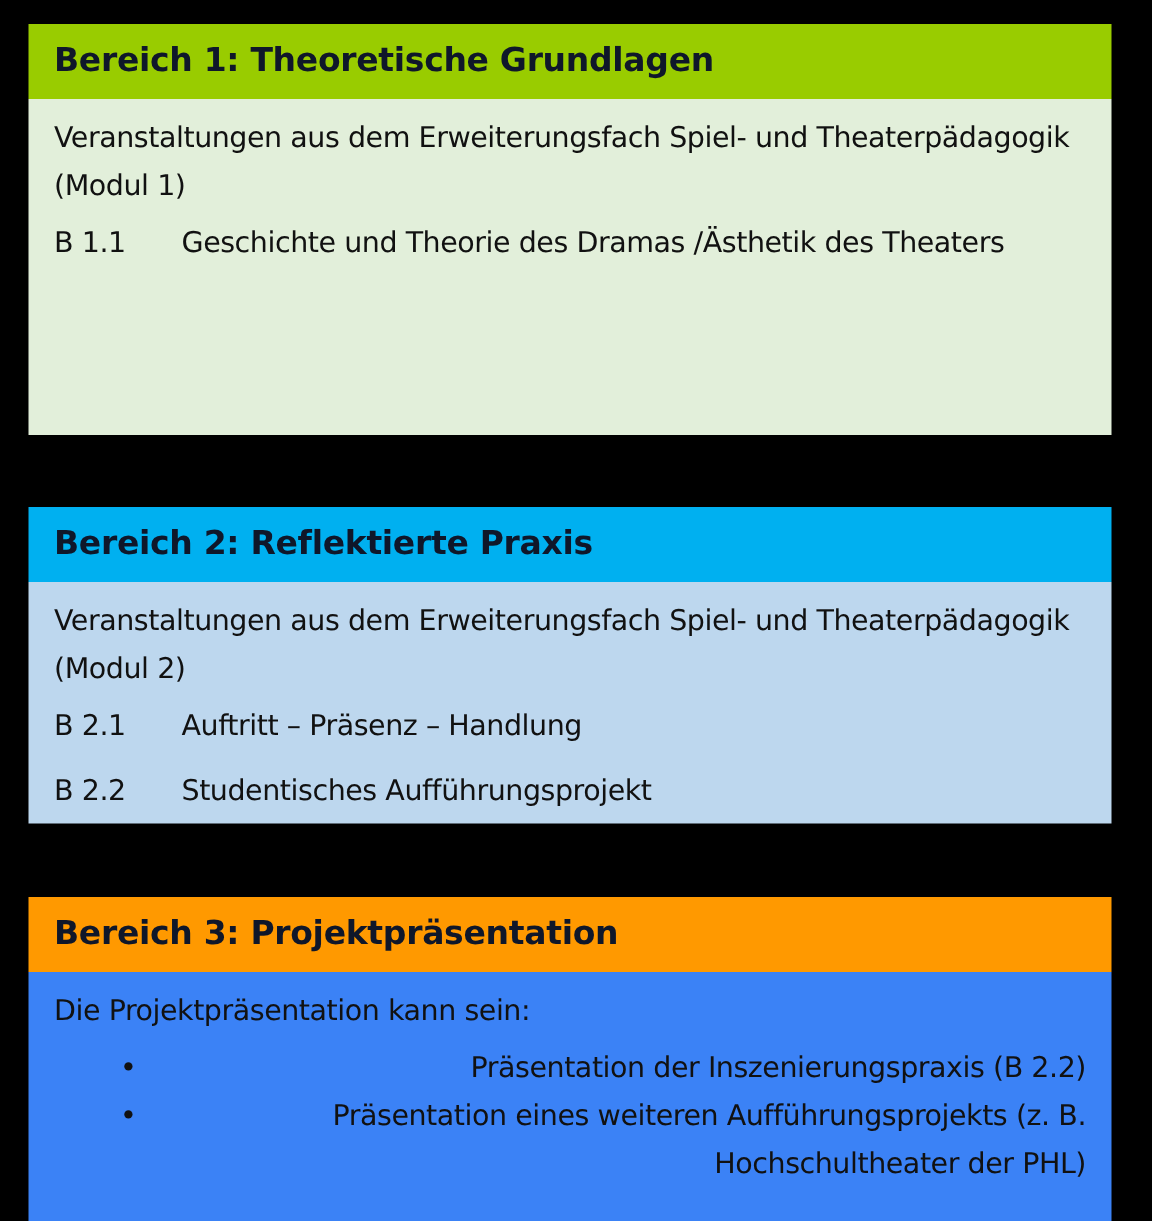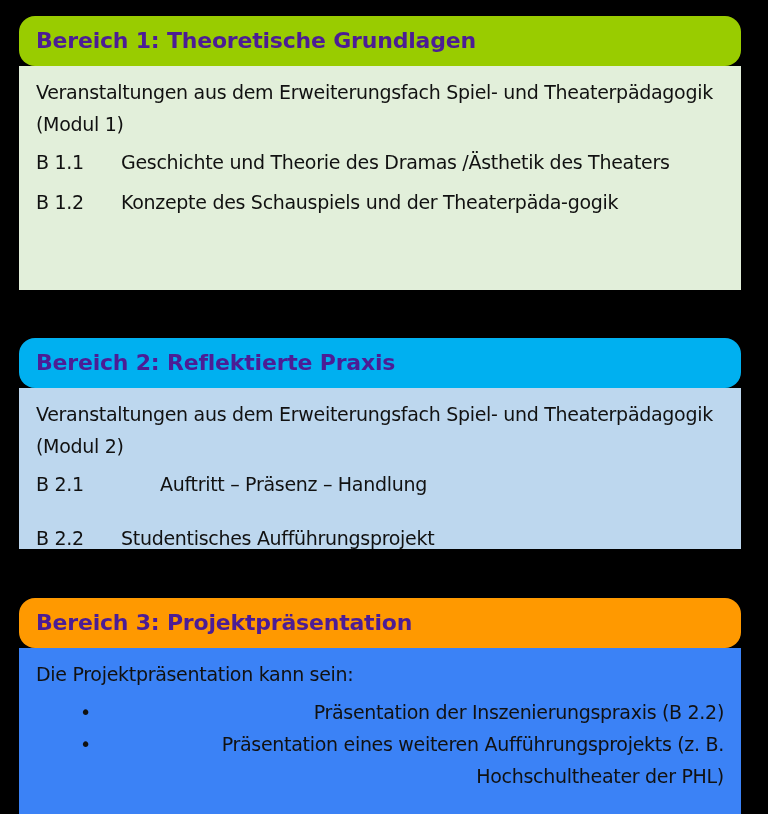--- a/index.html
+++ b/index.html
@@ -3,23 +3,22 @@
 <meta charset="utf-8">
 <style>
   html, body { margin: 0; padding: 0; }
   body {
     width: 768px; height: 814px; background: #000000; position: relative; overflow: hidden;
     font-family: "DejaVu Sans", sans-serif;
   }
   .box { position: absolute; left: 19px; width: 722px; }
   .hdr {
     height: 50px; box-sizing: border-box; padding-left: 17px;
-    color: #4c1d95; font-weight: bold; font-size: 22px; line-height: 50px;
+    color: #0f172a; font-weight: bold; font-size: 22px; line-height: 50px;
     letter-spacing: -0.2px;
-    border-radius: 16px;
   }
   .body { box-sizing: border-box; padding: 10px 17px 0 17px; color: #111; font-size: 19px; line-height: 32px; letter-spacing: -0.3px; }
   .intro { margin-bottom: 6px; }
   .row { display: flex; margin-bottom: 8px; }
   .code { width: 85px; flex: none; }
   .txt { flex: 1; }
   .bullets { margin: 4px 0 0 0; padding: 0; list-style: none; }
   .bullets li { display: flex; }
   .bullets .dot { width: 85px; flex: none; text-align: right; padding-right: 30px; box-sizing: border-box; }
   .bullets .btxt { flex: 1; text-align: right; }
@@ -28,32 +27,28 @@
 <body>
 
 <div class="box" style="top:16px;">
   <div class="hdr" style="background:#99cc00;">Bereich 1: Theoretische Grundlagen</div>
   <div class="body" style="background:#e2efda;height:224px;">
     <div class="intro">Veranstaltungen aus dem Erweiterungsfach Spiel- und Theaterpädagogik (Modul 1)</div>
     <div class="row">
       <span class="code">B 1.1</span>
       <span class="txt">Geschichte und Theorie des Dramas /Ästhetik des Theaters</span>
     </div>
-    <div class="row">
-      <span class="code">B 1.2</span>
-      <span class="txt">Konzepte des Schauspiels und der Theaterpäda-gogik</span>
-    </div>
   </div>
 </div>
 
 <div class="box" style="top:338px;">
   <div class="hdr" style="background:#00b0f0;">Bereich 2: Reflektierte Praxis</div>
   <div class="body" style="background:#bdd7ee;height:161px;">
     <div class="intro">Veranstaltungen aus dem Erweiterungsfach Spiel- und Theaterpädagogik (Modul 2)</div>
-    <div class="row" style="margin-bottom:22px;gap:39px;">
+    <div class="row" style="margin-bottom:11px;">
       <span class="code">B 2.1</span>
       <span class="txt">Auftritt – Präsenz – Handlung</span>
     </div>
     <div class="row">
       <span class="code">B 2.2</span>
       <span class="txt">Studentisches Aufführungsprojekt</span>
     </div>
   </div>
 </div>
 

